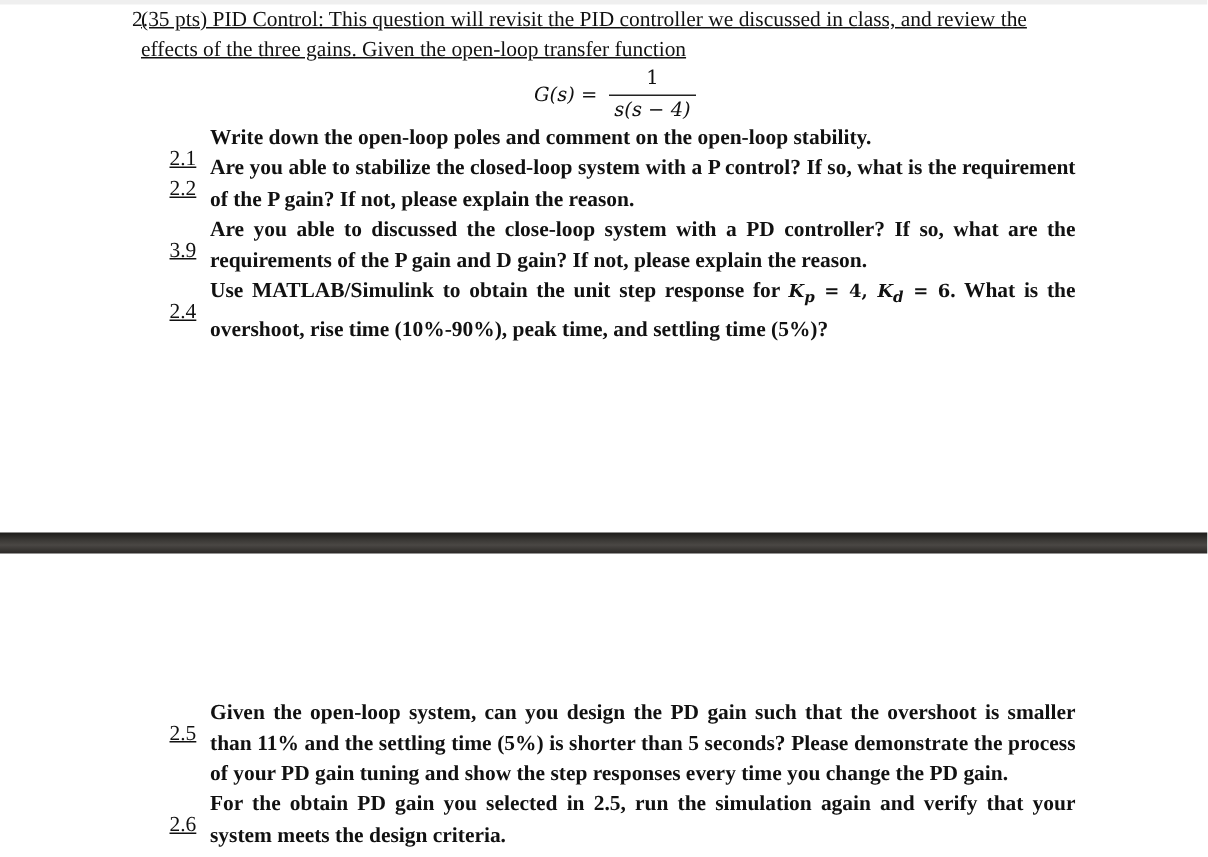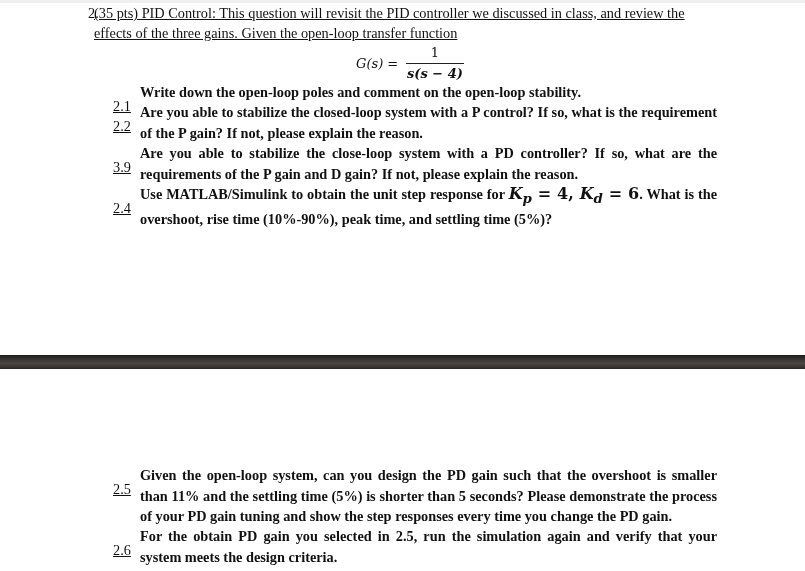--- a/index.html
+++ b/index.html
@@ -13,32 +13,32 @@
   .q-num { position: absolute; left: 0; top: 0; }
   .q-text { position: absolute; left: 6px; top: 0; width: 600px; text-decoration: underline; }
   .formula {
     position: absolute; left: 336px; top: 44px; height: 40px;
     font-family: "DejaVu Serif", serif; font-size: 13px;
   }
   .formula .lhs { position: absolute; left: 0; top: 12px; font-style: italic; white-space: nowrap; margin-left: 20px; }
   .formula .frac { position: absolute; left: 70px; top: 0; width: 58px; text-align: center; }
   .formula .num { display: block; height: 18px; line-height: 18px; }
   .formula .bar { display: block; height: 1px; background: #222; margin: 1px 0 2px; }
-  .formula .den { display: block; line-height: 16px; white-space: nowrap; font-weight: bold; }
+  .formula .den { display: block; line-height: 16px; white-space: nowrap; }
   .it { font-style: italic; }
 
   .item { position: absolute; left: 113px; font-size: 14.3px; line-height: 20.5px; width: 605px; }
   .item .n { position: absolute; left: 0; top: 14px; text-decoration: underline; }
   .item .t { position: absolute; left: 27px; top: 0; width: 577px; text-align: justify; text-align-last: left; font-weight: bold; }
 
   .divider {
     position: absolute; left: 0; top: 355px; width: 805px; height: 14px;
     background: linear-gradient(#1d1c1a 0%, #3a3835 35%, #4a4744 60%, #2a2826 100%);
   }
-  .math { font-family: "DejaVu Serif", serif; font-size: 16px; }
+  .math { font-family: "DejaVu Serif", serif; font-size: 12px; }
 </style>
 </head>
 <body>
 
 <div class="top-edge"></div>
 
 <div class="q-head">
   <span class="q-num">2.</span>
   <span class="q-text">(35 pts) PID Control: This question will revisit the PID controller we discussed in class, and review the effects of the three gains. Given the open-loop transfer function</span>
 </div>
@@ -57,21 +57,21 @@
   <span class="t">Write down the open-loop poles and comment on the open-loop stability.</span>
 </div>
 
 <div class="item" style="top:102px;">
   <span class="n">2.2</span>
   <span class="t">Are you able to stabilize the closed-loop system with a P control? If so, what is the requirement of the P gain? If not, please explain the reason.</span>
 </div>
 
 <div class="item" style="top:143px;">
   <span class="n">3.9</span>
-  <span class="t">Are you able to stabilize the close-loop system with a PD controller? If so, what are the requirements of the P gain and D gain? If not, please explain the reason.</span>
+  <span class="t">Are you able to discussed the close-loop system with a PD controller? If so, what are the requirements of the P gain and D gain? If not, please explain the reason.</span>
 </div>
 
 <div class="item" style="top:184px;">
   <span class="n">2.4</span>
   <span class="t"><span>Use MATLAB/Simulink to obtain the unit step response for </span><span class="math it"><span>K</span><sub>p</sub></span><span class="math"> = 4, </span><span class="math it"><span>K</span><sub>d</sub></span><span class="math"> = 6</span><span>. What is the overshoot, rise time (10%-90%), peak time, and settling time (5%)?</span></span>
 </div>
 
 <div class="divider"></div>
 
 <div class="item" style="top:465px;">

